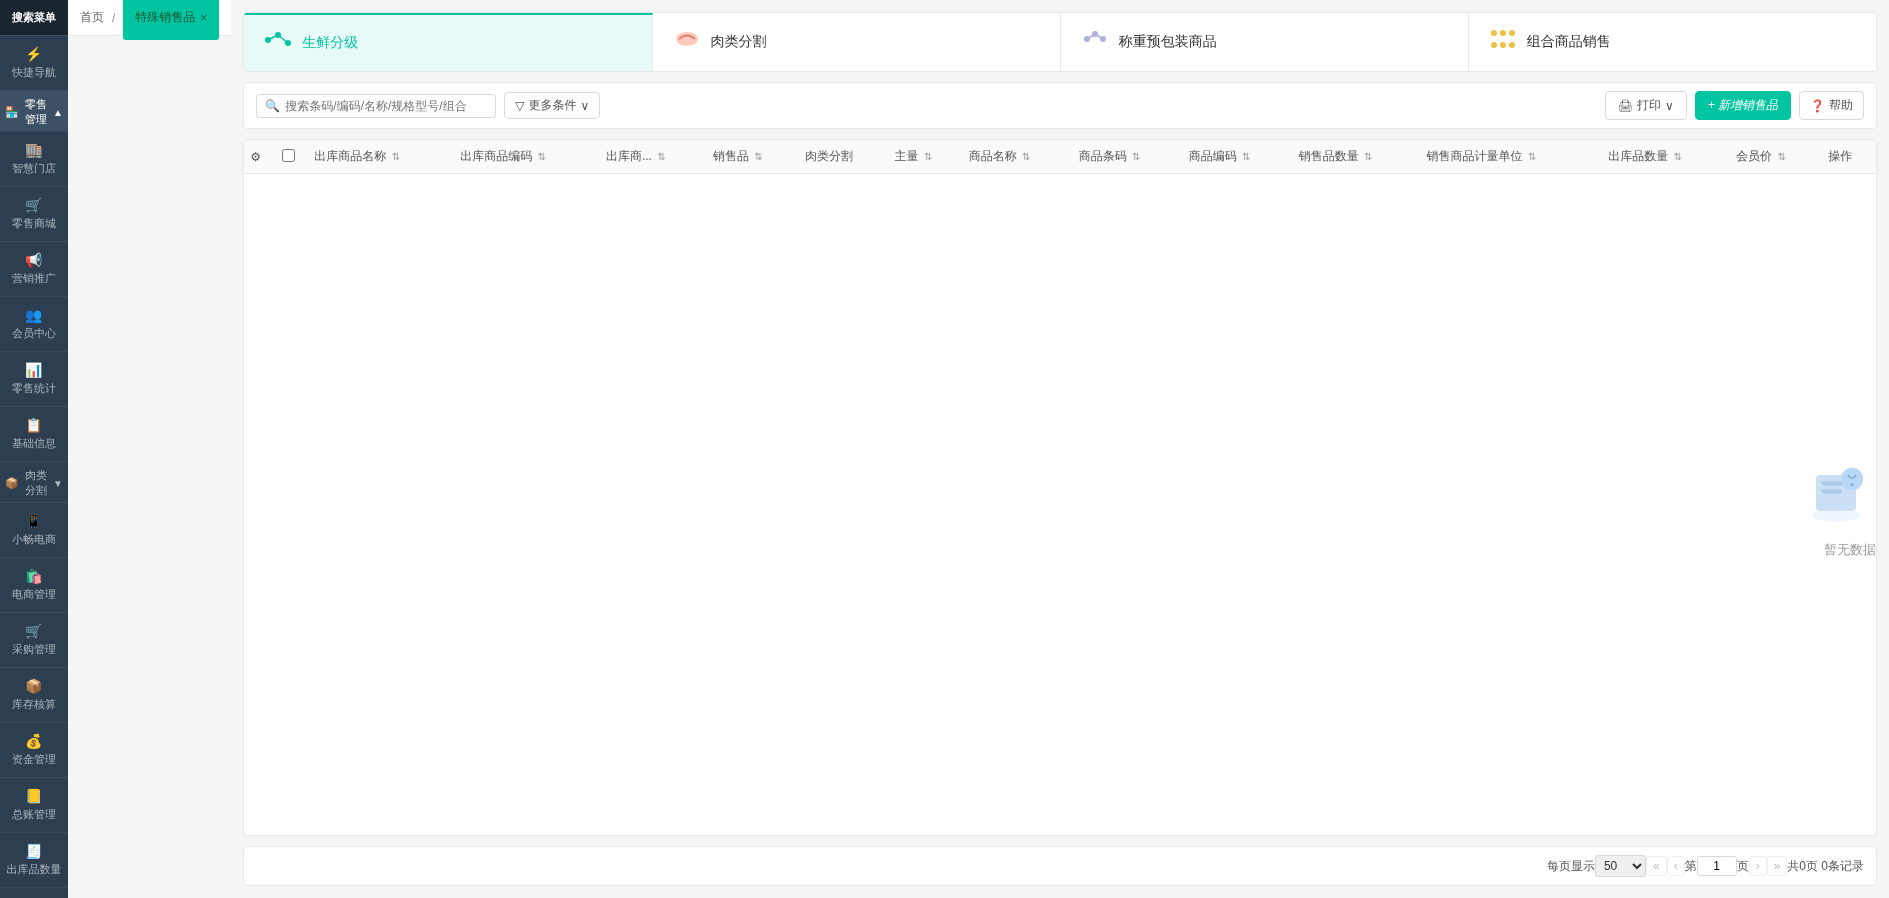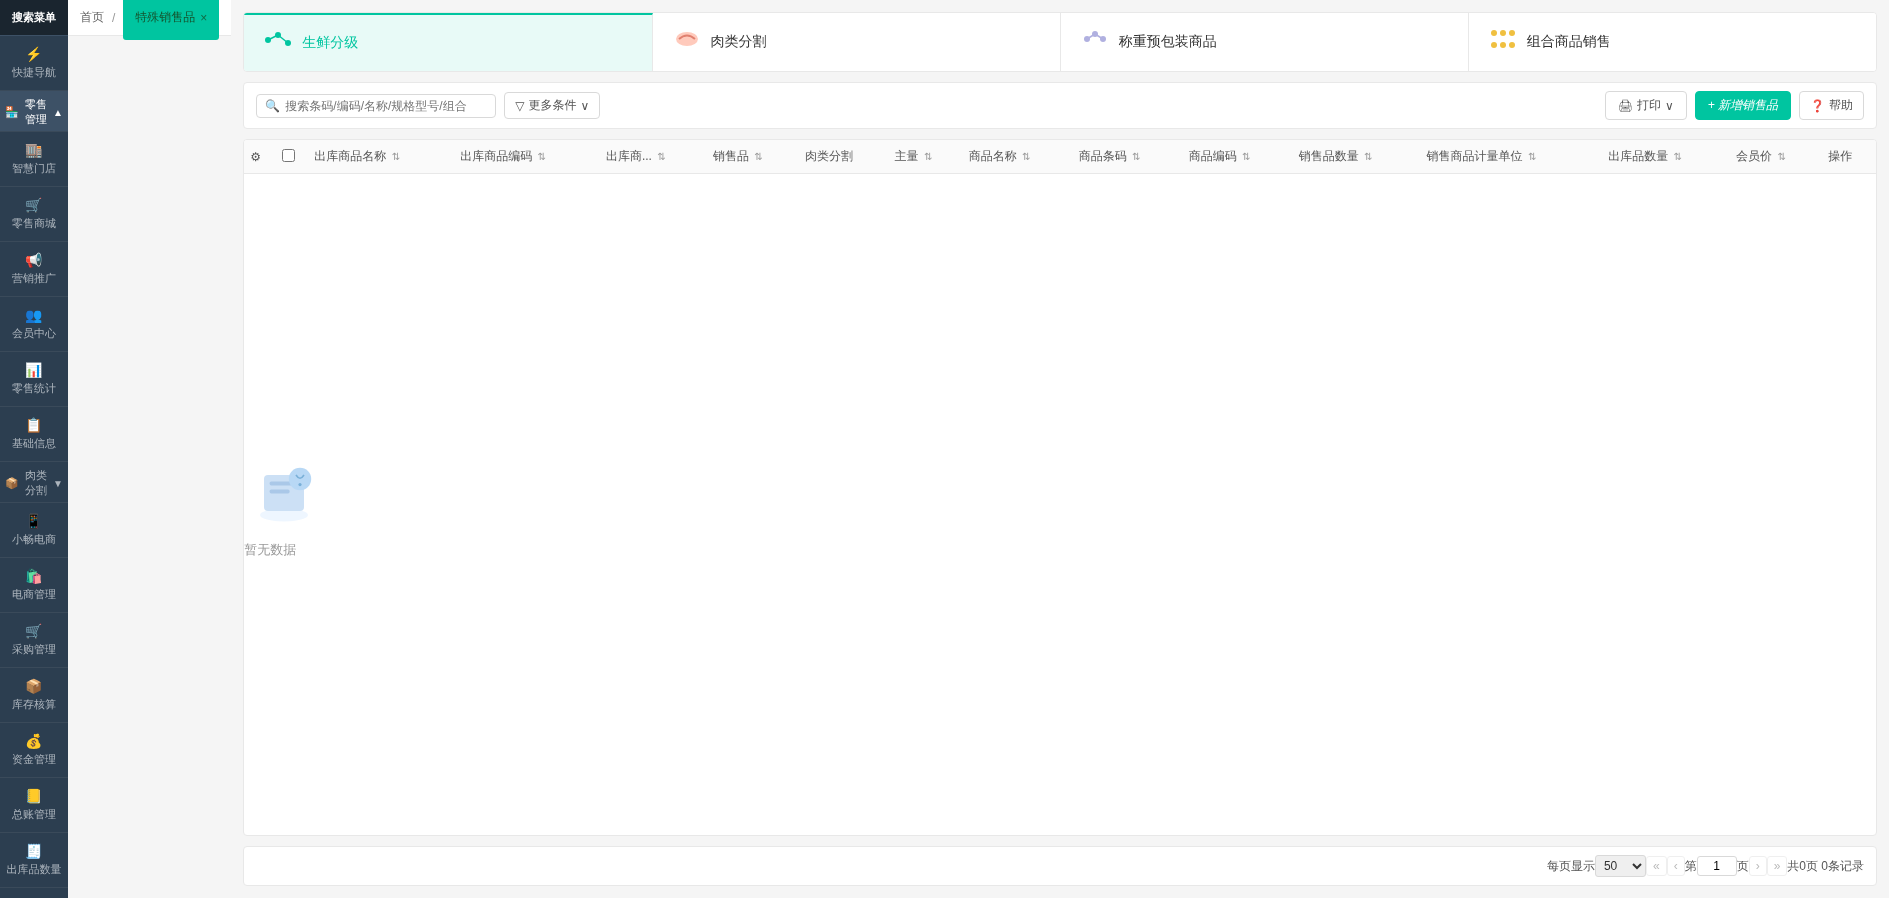--- a/index.html
+++ b/index.html
@@ -248,21 +248,21 @@
     }
     .data-table th .sort-icon { font-size: 10px; color: #999; margin-left: 2px; }
     .table-settings-col { width: 32px; }
     .table-check-col { width: 32px; }
 
     
     .empty-state {
       flex: 1;
       display: flex;
       flex-direction: column;
-      align-items: flex-start;
+      align-items: flex-end;
       justify-content: center;
       padding: 60px 0;
     }
     .empty-text { color: #999; font-size: 13px; }
 
     
     .pagination-bar {
       background: #fff;
       border: 1px solid #e8e8e8;
       border-radius: 4px;

